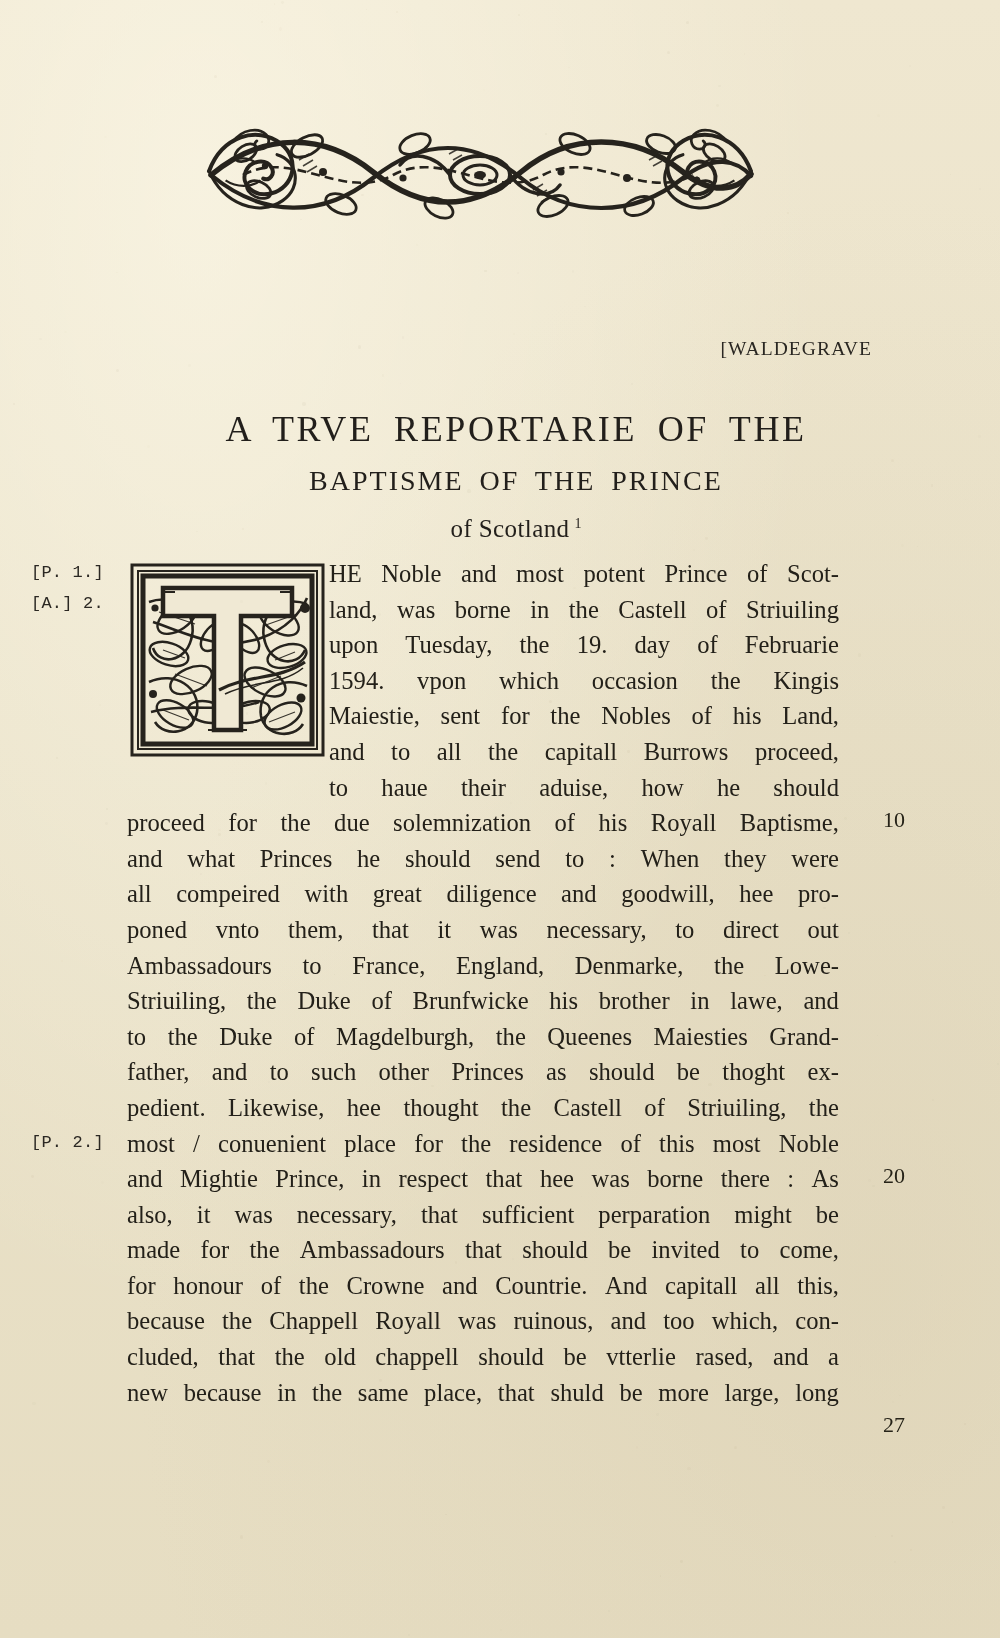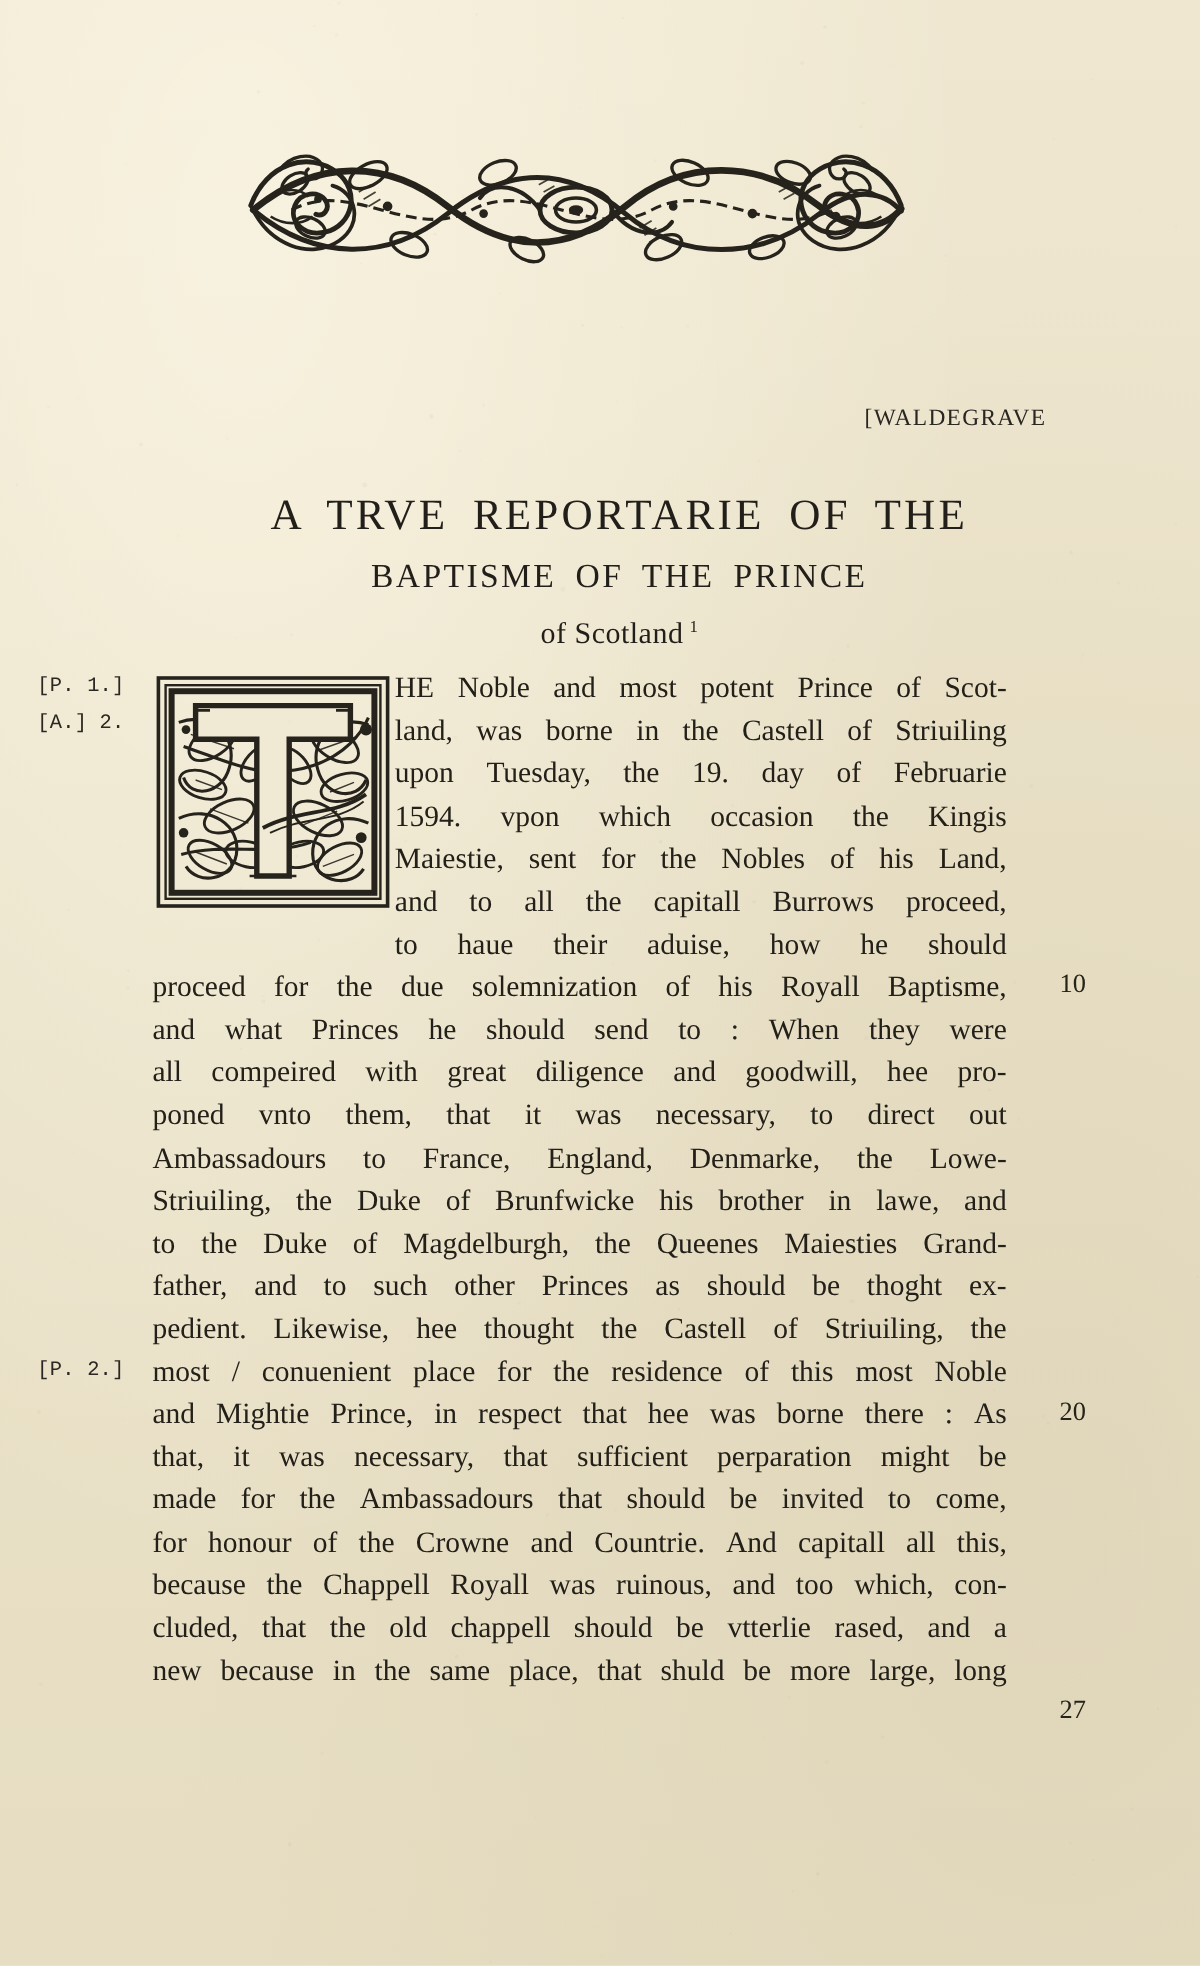--- a/index.html
+++ b/index.html
@@ -506,21 +506,21 @@
         <span class="w">respect</span>
         <span class="w">that</span>
         <span class="w">hee</span>
         <span class="w">was</span>
         <span class="w">borne</span>
         <span class="w">there</span>
         <span class="w">:</span>
         <span class="w">As</span>
       </div>
       <div class="line just full">
-        <span class="w">that,</span>
+        <span class="w">also,</span>
         <span class="w">it</span>
         <span class="w">was</span>
         <span class="w">necessary,</span>
         <span class="w">that</span>
         <span class="w">sufficient</span>
         <span class="w">perparation</span>
         <span class="w">might</span>
         <span class="w">be</span>
       </div>
       <div class="line just full">

